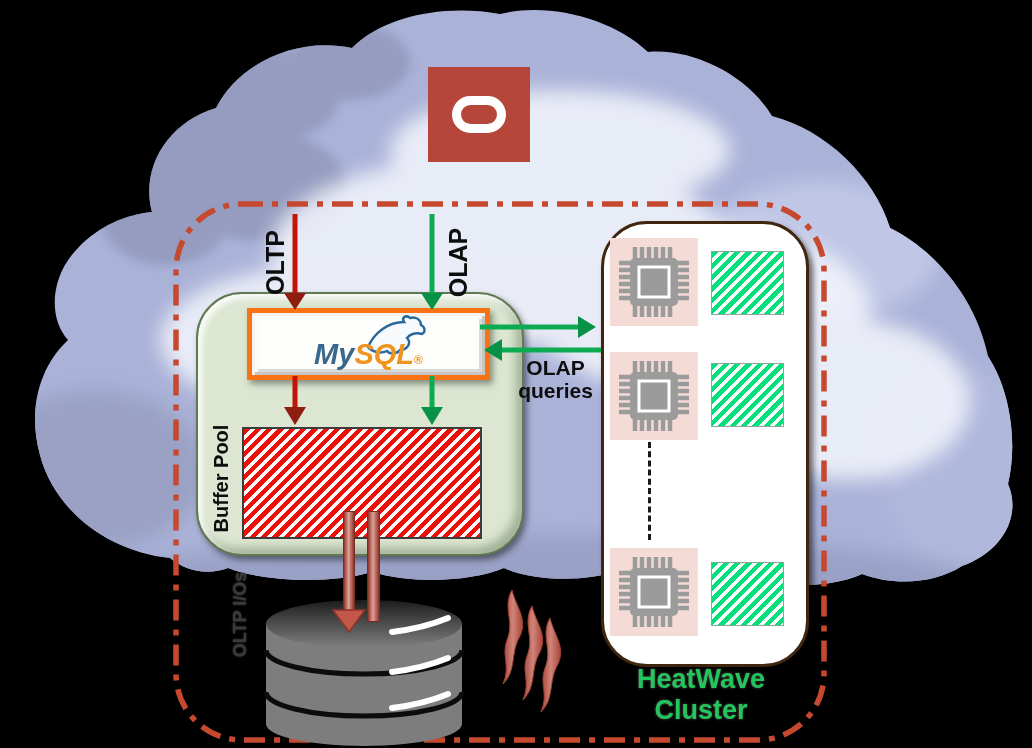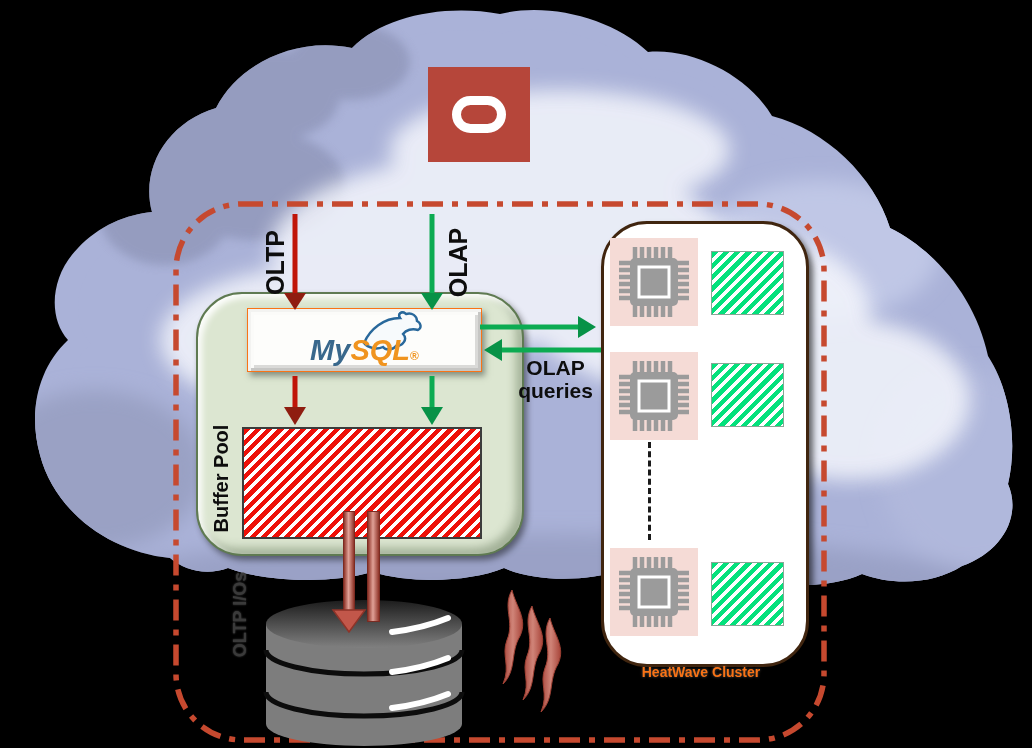--- a/index.html
+++ b/index.html
@@ -8,21 +8,21 @@
   .abs{position:absolute;}
   
   .oracle-logo{left:428px;top:67px;width:102px;height:95px;background:var(--oracle-red,#b6463a);
                display:flex;align-items:center;justify-content:center;}
   .oracle-o{width:36px;height:19px;border:9px solid #fff;border-radius:20px;}
   
   .server-box{left:196px;top:292px;width:324px;height:260px;border-radius:46px;
               background:var(--server-box-green,#dce6d1);border:2px solid #5f7a52;
               box-shadow:inset 4px 4px 6px rgba(255,255,255,.95), inset -6px -6px 10px rgba(90,110,80,.45),
                          3px 4px 6px rgba(0,0,0,.45);}
-  .mysql-box{left:247px;top:308px;width:233px;height:62px;background:#fdfdfb;border:1px solid #f97316;
+  .mysql-box{left:247px;top:308px;width:233px;height:62px;background:#fdfdfb;border:5px solid #f97316;
              box-shadow:inset 3px 3px 0 #f3f3f1, inset -3px -3px 0 #c6c6c4, inset 6px 6px 0 #fbfbf9,
                         inset -6px -6px 0 #dadad8, 3px 4px 6px rgba(50,60,50,.5);}
   .mysql-logo-text{position:absolute;left:0;right:0;bottom:4px;text-align:center;
              font-size:29px;font-weight:bold;font-style:italic;letter-spacing:0px;}
   .mysql-my{color:var(--mysql-blue,#39688c);}
   .mysql-sql{color:var(--mysql-orange,#f0941f);}
   .mysql-reg{color:var(--mysql-orange,#f0941f);font-size:12px;font-style:normal;}
   
   .buffer-hatch{left:242px;top:427px;width:236px;height:108px;border:2px solid #3c3c3c;
      background:repeating-linear-gradient(135deg, var(--buffer-hatch-red,#ee1008) 0 4.5px, #ffffff 4.5px 8px);}
@@ -36,22 +36,22 @@
   
   .vlabel{position:absolute;transform:rotate(-90deg);transform-origin:center;text-align:center;
           font-weight:bold;color:#0d0d0d;white-space:nowrap;}
   .lbl-oltp{left:225px;top:248px;width:100px;font-size:25px;}
   .lbl-olap{left:408px;top:248px;width:100px;font-size:25px;}
   .lbl-bufferpool{left:161px;top:467px;width:120px;font-size:20px;}
   .lbl-oltpios{left:175px;top:604px;width:130px;font-size:18px;color:#3a3a3a;
                text-shadow:0 0 2px rgba(140,140,140,.55);}
   .lbl-olapqueries{left:508px;top:356px;width:95px;text-align:center;font-weight:bold;
                    font-size:21px;line-height:23px;color:#0d0d0d;}
-  .lbl-heatwave{left:596px;top:664px;width:210px;text-align:center;font-weight:bold;font-size:14px;
-                color:#f97316;text-shadow:0 0 3px rgba(150,135,125,.6);}
+  .lbl-heatwave{left:596px;top:664px;width:210px;text-align:center;font-weight:bold;font-size:27px;
+                color:#22c55e;text-shadow:0 0 3px rgba(150,135,125,.6);}
   
   .pipe{top:511px;background:linear-gradient(90deg,#8e3328,#e0a197 45%,#8e3328);border:1px solid #7a2b22;}
   .pipe-left{left:343px;width:10px;height:100px;}
   .pipe-right{left:367px;width:11px;height:109px;}
 </style>
 </head>
 <body>
 
 <div id="stage">
 

